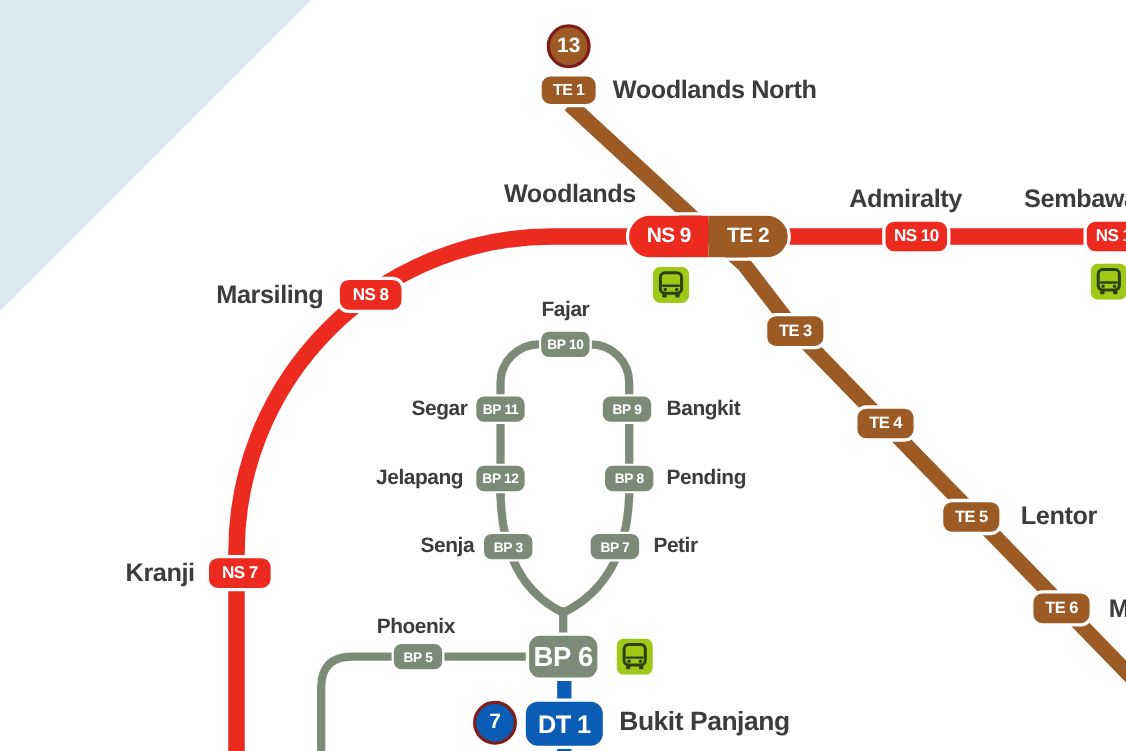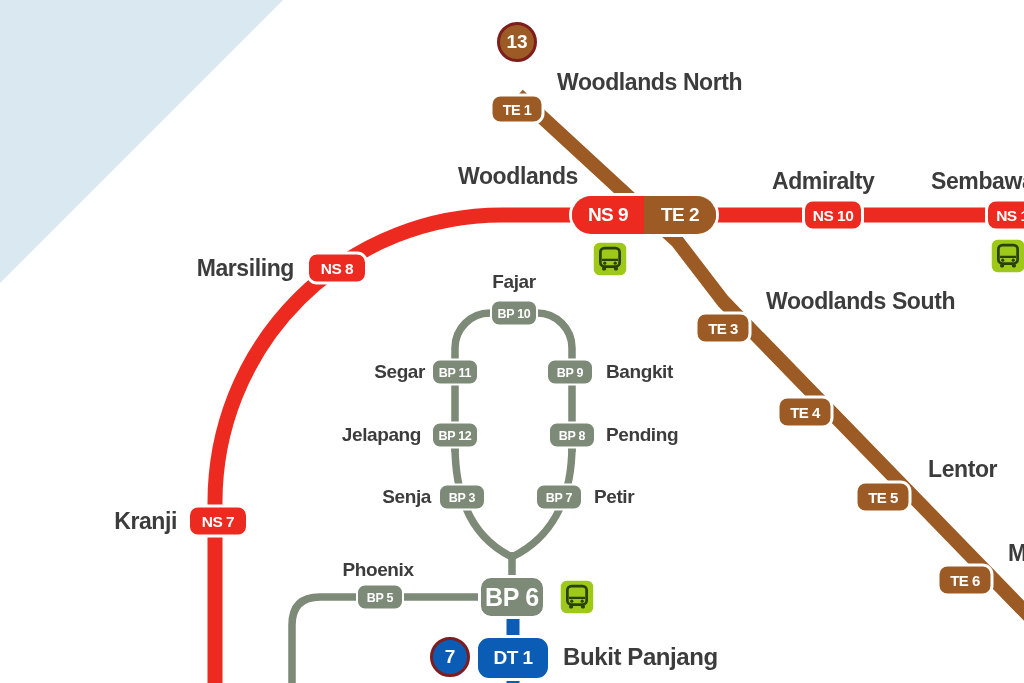--- a/index.html
+++ b/index.html
@@ -16,25 +16,25 @@
   .ln.blue{stroke:var(--dt-blue);stroke-width:13px;}
 
   
   .badge{
     position:absolute;transform:translate(-50%,-50%);
     display:flex;align-items:center;justify-content:center;
     color:var(--badge-text);font-weight:700;white-space:nowrap;
     border:3px solid #fff;box-sizing:border-box;letter-spacing:-0.5px;
   }
   .badge.ns{background:var(--ns-red);width:62px;height:33px;border-radius:11px;font-size:15.5px;}
-  .badge.te{background:var(--te-brown);width:57px;height:33px;border-radius:11px;font-size:15px;margin-top:27px;}
+  .badge.te{background:var(--te-brown);width:57px;height:33px;border-radius:11px;font-size:15px;}
   .badge.te1{width:55px;height:31px;font-size:14.5px;}
   .badge.bp{background:var(--bp-grey);width:48px;height:27px;border-radius:9px;font-size:12.5px;border-width:2.5px;letter-spacing:-0.3px;}
   .badge.bp6{width:68px;height:44px;border-radius:13px;font-size:25px;border-width:3px;}
-  .badge.dt{background:var(--dt-blue);width:76px;height:46px;border-radius:14px;font-size:19px;}
+  .badge.dt{background:var(--dt-blue);width:76px;height:46px;border-radius:14px;font-size:23px;}
   .pill{
     position:absolute;transform:translate(-50%,-50%);
     width:150px;height:44px;border:3px solid #fff;border-radius:22px;
     box-sizing:border-box;display:flex;overflow:hidden;
   }
   .pill .half{
     flex:1;display:flex;align-items:center;justify-content:center;
     color:var(--badge-text);font-weight:700;font-size:19px;letter-spacing:-0.5px;white-space:nowrap;
   }
   .pill .ns-half{background:var(--ns-red);}
@@ -119,21 +119,20 @@
       <rect class="solid" x="14.8" y="17.9" width="3" height="2.4" rx="1"></rect>
     </svg>
   </div>
 
   <div class="lbl lg anchor-r" style="right:730px;top:268px">Marsiling</div>
   <div class="badge ns" style="left:337px;top:268px">NS 8</div>
   <div class="lbl lg anchor-r" style="right:847px;top:521px">Kranji</div>
   <div class="badge ns" style="left:218px;top:521px">NS 7</div>
 
   <div class="badge te" style="left:723px;top:301px">TE 3</div>
-  <div class="lbl lg anchor-l" style="left:766px;top:301px">Woodlands South</div>
   <div class="badge te" style="left:805px;top:385px">TE 4</div>
   <div class="badge te" style="left:883px;top:470px">TE 5</div>
   <div class="lbl lg anchor-l" style="left:928px;top:469px">Lentor</div>
   <div class="badge te" style="left:965px;top:553px">TE 6</div>
   <div class="lbl lg anchor-l" style="left:1008px;top:553px">Mayflower</div>
 
   <div class="lbl sm anchor-c" style="left:514px;top:282px">Fajar</div>
   <div class="badge bp" style="left:514px;top:313px">BP 10</div>
 
   <div class="lbl sm anchor-r" style="right:599px;top:372px">Segar</div>

